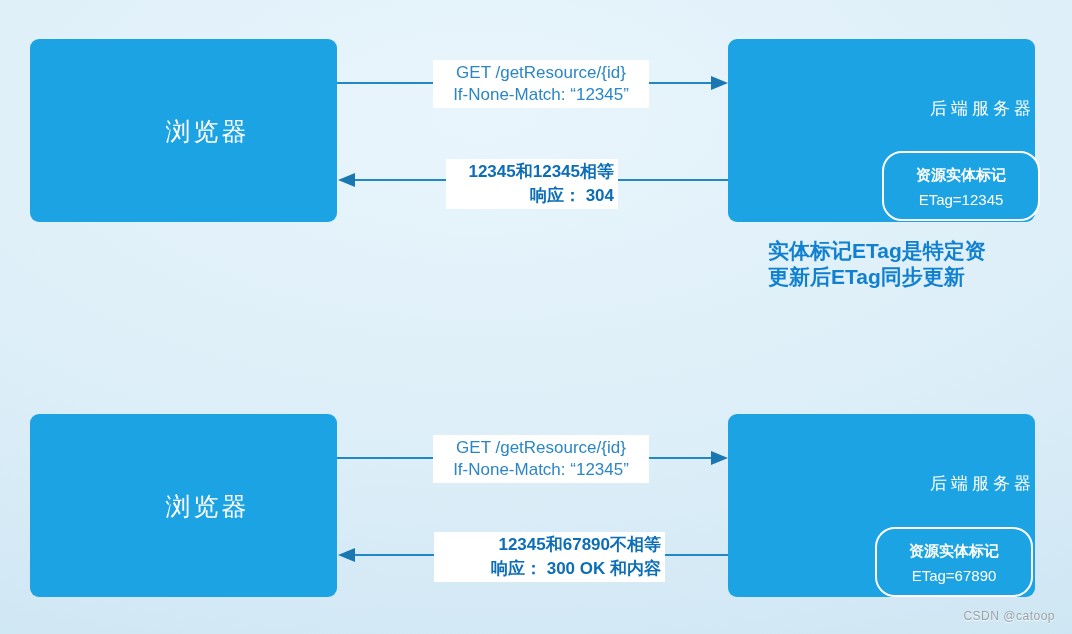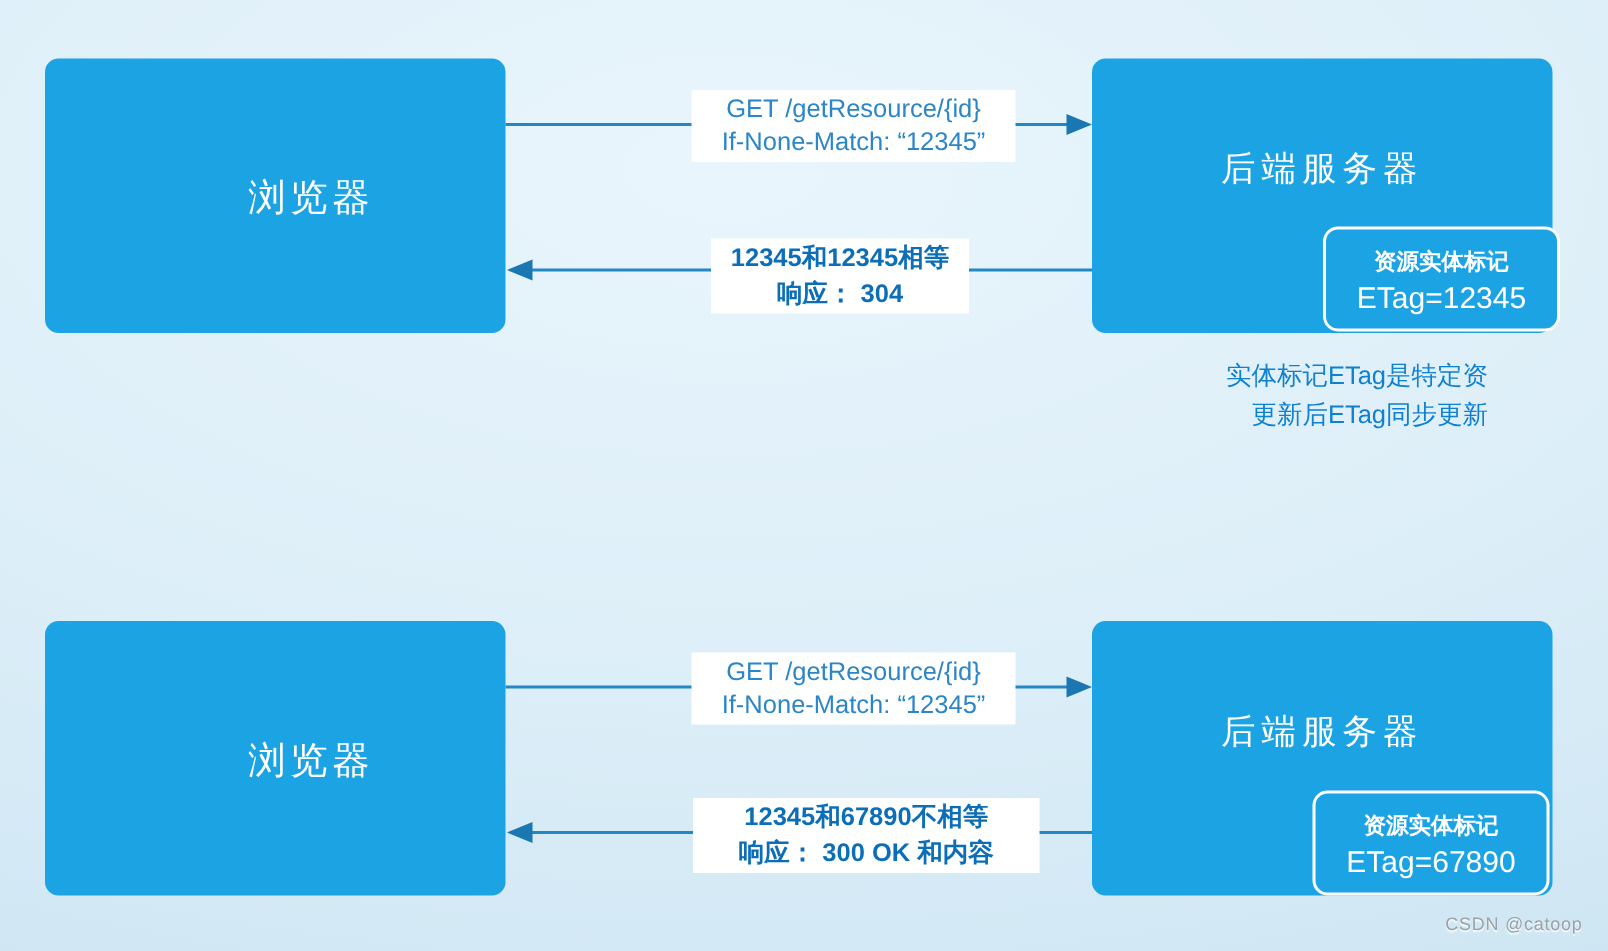--- a/index.html
+++ b/index.html
@@ -27,38 +27,38 @@
   .browser-box { left: 30px; }
   .server-box  { left: 728px; }
   .node-label {
     position: absolute;
     left: 0;
     width: 100%;
     text-align: center;
     color: #ffffff;
   }
   .browser-box .node-label { top: 76px; font-size: 25px; letter-spacing: 3px; margin-left: 24px; }
-  .server-box  .node-label { top: 58px; font-size: 23px; letter-spacing: 4px; }
+  .server-box  .node-label { top: 58px; font-size: 17px; letter-spacing: 4px; text-align: right; }
 
   .etag-tag {
     position: absolute;
     width: 158px;
     height: 70px;
     background: #1ca3e3;
     border: 2px solid #ffffff;
-    border-radius: 10px;
+    border-radius: 20px;
     box-sizing: border-box;
     text-align: center;
     padding-top: 9px;
     line-height: 25px;
   }
   .flow-top .etag-tag    { right: -5px; bottom: 1px; }
   .flow-bottom .etag-tag { right: 2px;  bottom: 0; }
   .etag-tag .tag-line1 { display: block; font-size: 15px; font-weight: bold; }
-  .etag-tag .tag-line2 { display: block; font-size: 20px; }
+  .etag-tag .tag-line2 { display: block; font-size: 15px; }
 
   .arrow-line { position: absolute; height: 2px; background: #2287c5; }
   .req-line  { left: 337px; top: 43px;  width: 376px; }
   .resp-line { left: 354px; top: 140px; width: 374px; }
   .arrow-head { position: absolute; width: 0; height: 0; border-style: solid; }
   .req-head {
     left: 711px; top: 37px;
     border-width: 7px 0 7px 17px;
     border-color: transparent transparent transparent #1a77b2;
   }
@@ -66,44 +66,44 @@
     left: 338px; top: 134px;
     border-width: 7px 17px 7px 0;
     border-color: transparent #1a77b2 transparent transparent;
   }
 
   .msg-label {
     position: absolute;
     background: #ffffff;
     text-align: center;
     box-sizing: border-box;
-    margin-left: 28px;
   }
   .msg-label span { display: block; }
   .req-label {
     left: 433px; top: 21px; width: 216px;
     padding: 2px 4px;
     font-size: 17px; line-height: 22px;
     color: #2a86c6;
   }
   .resp-label {
     font-size: 17px; line-height: 24px;
     font-weight: bold;
     color: #0d6eb8;
     padding: 1px 4px;
+    text-align: right;
   }
   .flow-top .resp-label    { left: 446px; top: 120px; width: 172px; }
   .flow-bottom .resp-label { left: 434px; top: 118px; width: 231px; }
 
   .note {
     position: absolute;
     left: 768px; top: 238px; width: 224px;
-    text-align: right;
-    font-size: 17px;
-    font-weight: normal;
+    text-align: left;
+    font-size: 21px;
+    font-weight: bold;
     color: #1080d0;
     line-height: 26px;
   }
   .note span { display: block; }
 
   .watermark {
     position: absolute;
     right: 17px; top: 609px;
     font-size: 12px;
     color: #9aa2a8;

